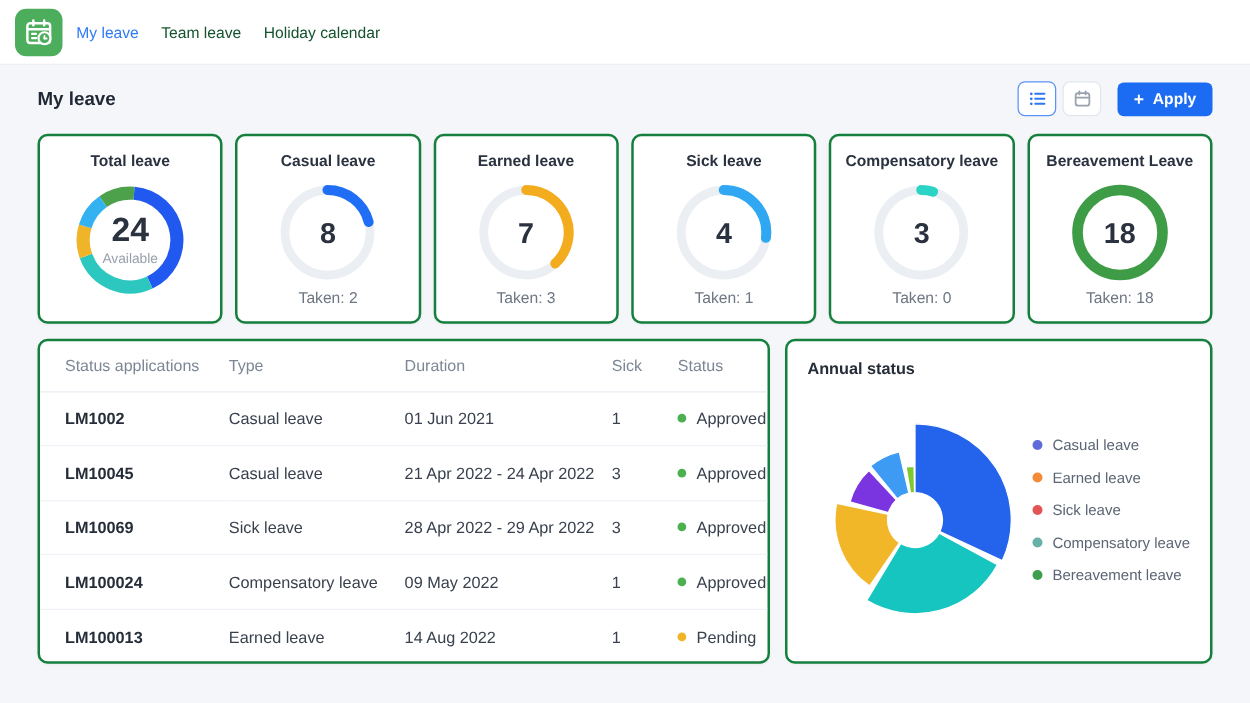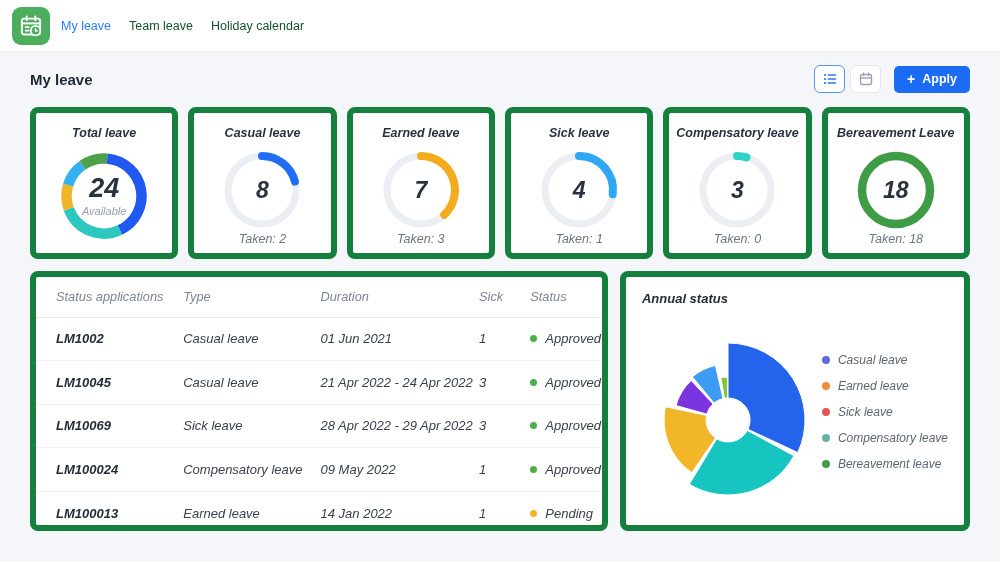--- a/index.html
+++ b/index.html
@@ -30,22 +30,22 @@
          border-radius:6px; display:flex; align-items:center; justify-content:center;
          padding:0; cursor:pointer; }
   .seg.active { border-color:#5b93f5; }
   .apply { margin-left:8px; height:27px; padding:0 13px; background:#1b6cf2; color:#fff;
            border:none; border-radius:5px; font-size:12.5px; font-weight:bold;
            font-family:"Liberation Sans", sans-serif;
            display:flex; align-items:center; gap:7px; cursor:pointer; }
   .plus { font-size:14px; font-weight:bold; line-height:1; }
   
   .cards { display:grid; grid-template-columns:repeat(6,1fr); gap:10px; margin-top:12px; }
-  .card { background:#fff; border:6px solid #15803d; border-radius:8px;
-          box-shadow:0 1px 2px rgba(20,30,50,.04);font-style:italic; }
+  .card { background:#fff; border:2px solid #15803d; border-radius:8px;
+          box-shadow:0 1px 2px rgba(20,30,50,.04); }
   .stat-card { height:152px; padding:13px 6px 12px; display:flex; flex-direction:column;
                align-items:center; }
   .stat-title { font-size:12.5px; font-weight:bold; color:#2a3240; white-space:nowrap; }
   .ring-wrap { position:relative; margin-top:8px;text-align:center; }
   .ring-center { position:absolute; inset:0; display:flex; flex-direction:column;
                  align-items:center; justify-content:center; }
   .stat-value { font-size:23px; font-weight:bold; color:#2a3240; line-height:1; }
   .stat-value.big { font-size:27px; }
   .stat-sub { font-size:11px; color:#98a1ab; margin-top:3px; }
   .stat-footer { font-size:12.5px; color:#6d7683; margin-top:auto; }
@@ -251,21 +251,21 @@
               <td class="c4">
                 <div class="status">
                   <span class="dot" style="background: rgb(76, 175, 80);"></span>
                   <span>Approved</span>
                 </div>
               </td>
             </tr>
             <tr>
               <td class="c0 id">LM100013</td>
               <td class="c1">Earned leave</td>
-              <td class="c2">14 Jan 2022</td>
+              <td class="c2">14 Aug 2022</td>
               <td class="c3">1</td>
               <td class="c4">
                 <div class="status">
                   <span class="dot" style="background: rgb(240, 180, 41);"></span>
                   <span>Pending</span>
                 </div>
               </td>
             </tr>
           </tbody>
       </table>

